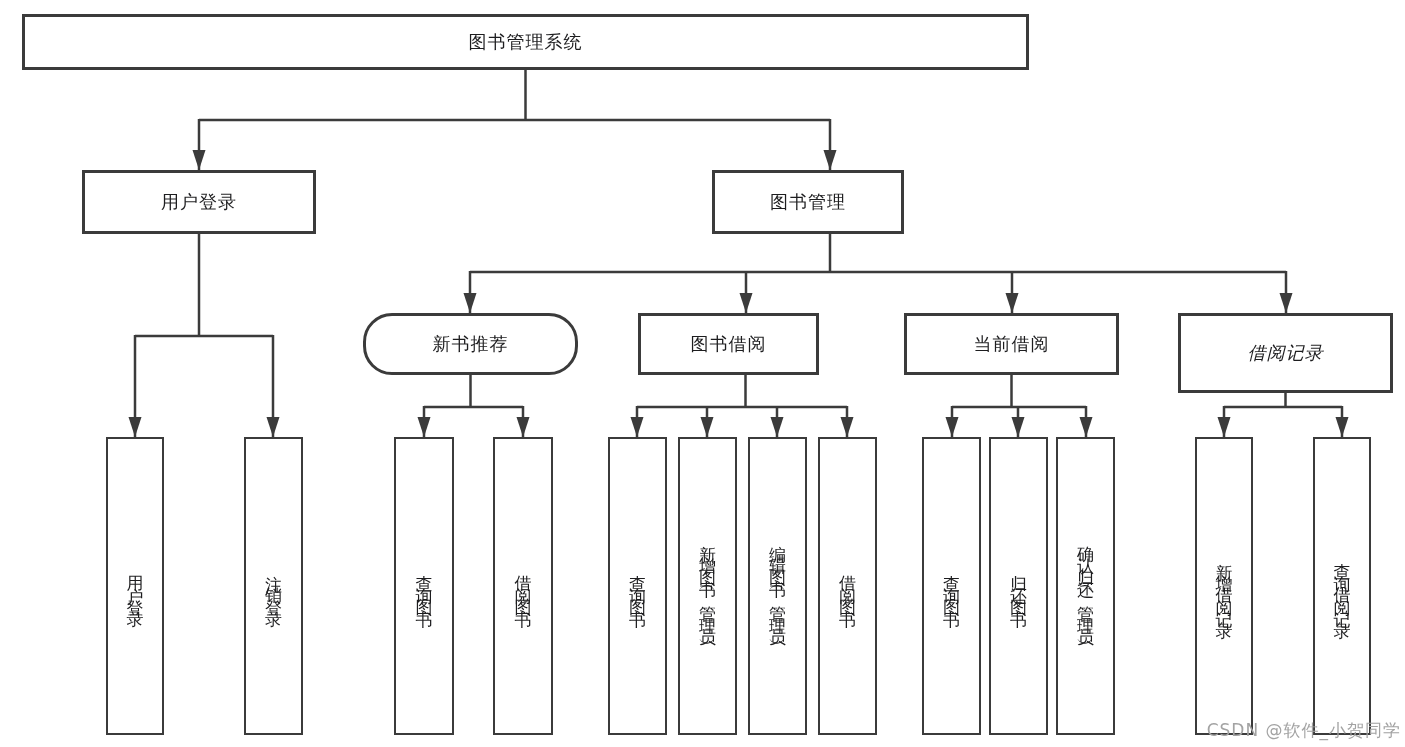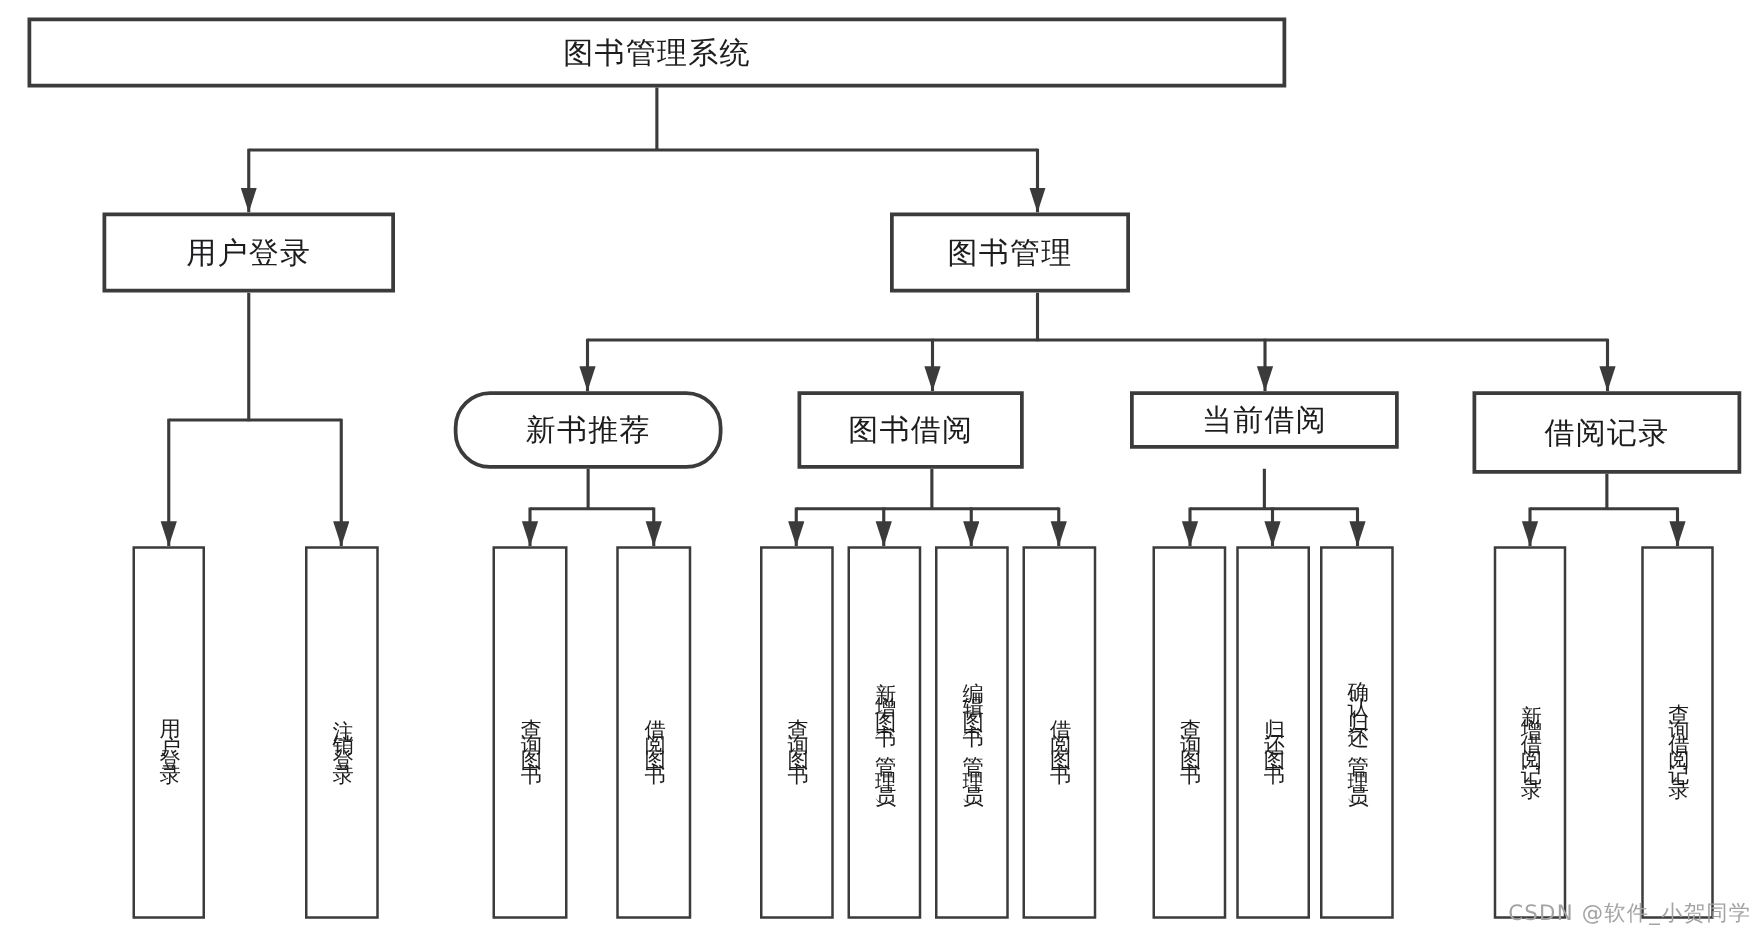--- a/index.html
+++ b/index.html
@@ -29,21 +29,21 @@
     fill: none;
   }
   svg.connectors .arrowhead { fill: var(--line); stroke: none; }
   .node {
     position: absolute;
     border: 3px solid var(--line);
     background: var(--background);
     display: flex;
     align-items: center;
     justify-content: center;
-    font-size: 24px;
+    font-size: 18px;
     color: var(--text);
     line-height: 1;
     letter-spacing: 1px;
     white-space: nowrap;
   }
   .node.leaf {
     font-size: 17px;
     writing-mode: vertical-rl;
     text-orientation: mixed;
     letter-spacing: 12px;
@@ -113,22 +113,22 @@
     <path d="M1342,406 V437" marker-end="url(#arrow)"></path>
   </svg>
 
   <div class="node" style="left:22px; top:14px; width:1007px; height:56px;">图书管理系统</div>
 
   <div class="node" style="left:82px; top:170px; width:234px; height:64px;">用户登录</div>
   <div class="node" style="left:712px; top:170px; width:192px; height:64px;">图书管理</div>
 
   <div class="node" style="left:363px; top:313px; width:215px; height:62px;border-radius:29px;">新书推荐</div>
   <div class="node" style="left:638px; top:313px; width:181px; height:62px;text-align:right;">图书借阅</div>
-  <div class="node" style="left:904px; top:313px; width:215px; height:46px;">当前借阅</div>
-  <div class="node" style="left:1178px; top:313px; width:215px; height:66px;">借阅记录</div>
+  <div class="node" style="left:904px; top:313px; width:215px; height:62px;">当前借阅</div>
+  <div class="node" style="left:1178px; top:313px; width:215px; height:80px;font-style:italic;">借阅记录</div>
 
   <div class="node leaf" style="left:106px; top:437px; width:58px; height:298px;">用户登录</div>
   <div class="node leaf" style="left:244px; top:437px; width:59px; height:298px;">注销登录</div>
 
   <div class="node leaf" style="left:394px; top:437px; width:60px; height:298px;">查询图书</div>
   <div class="node leaf" style="left:493px; top:437px; width:60px; height:298px;">借阅图书</div>
 
   <div class="node leaf" style="left:608px; top:437px; width:59px; height:298px;">查询图书</div>
   <div class="node leaf" style="left:678px; top:437px; width:59px; height:298px;">新增图书（管理员）</div>
   <div class="node leaf" style="left:748px; top:437px; width:59px; height:298px;">编辑图书（管理员）</div>

